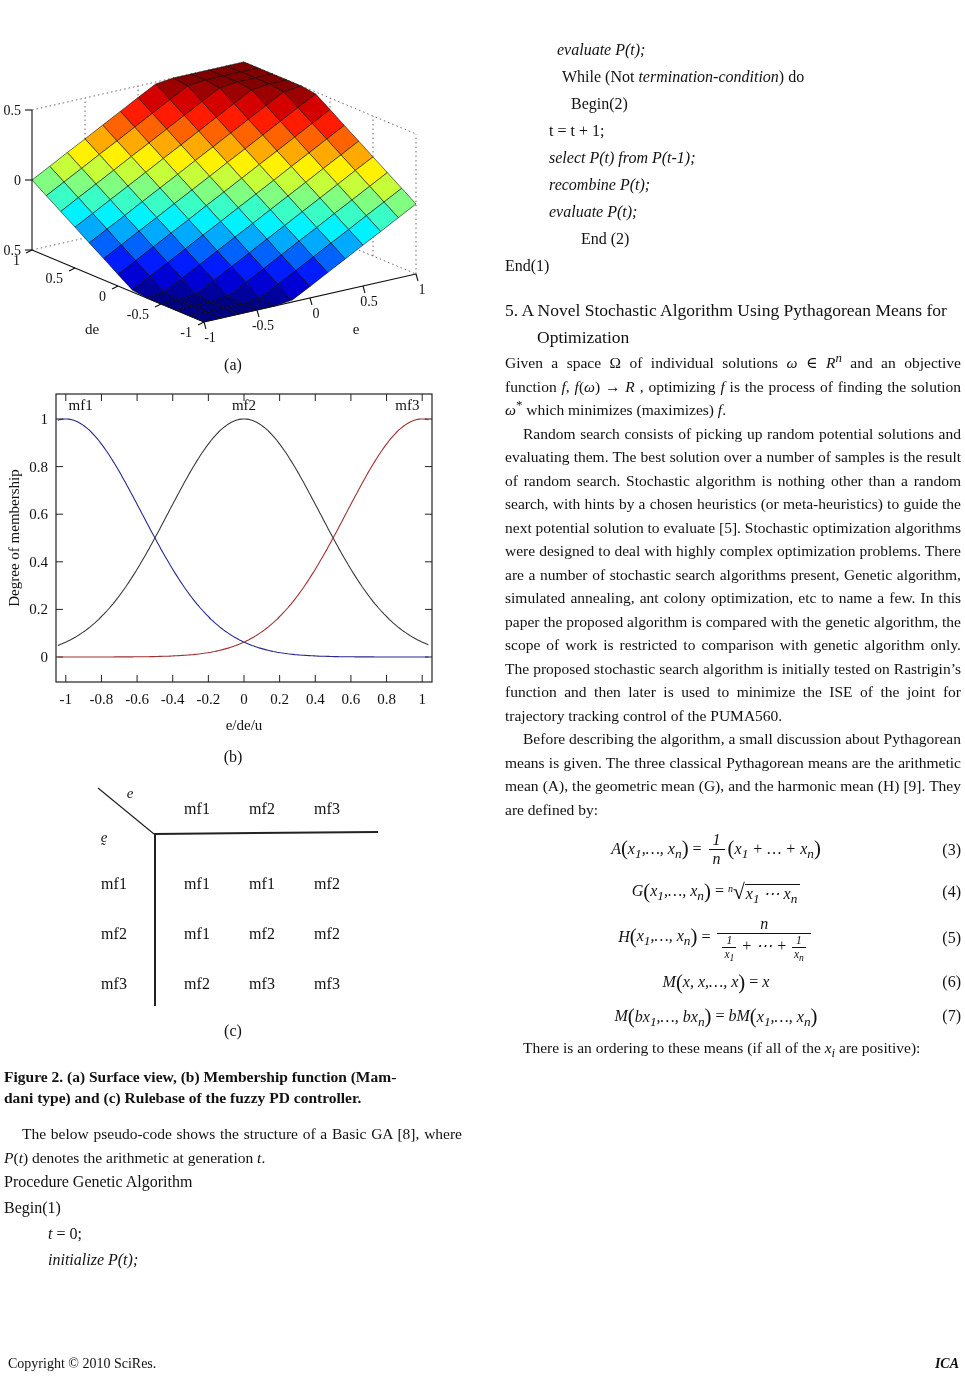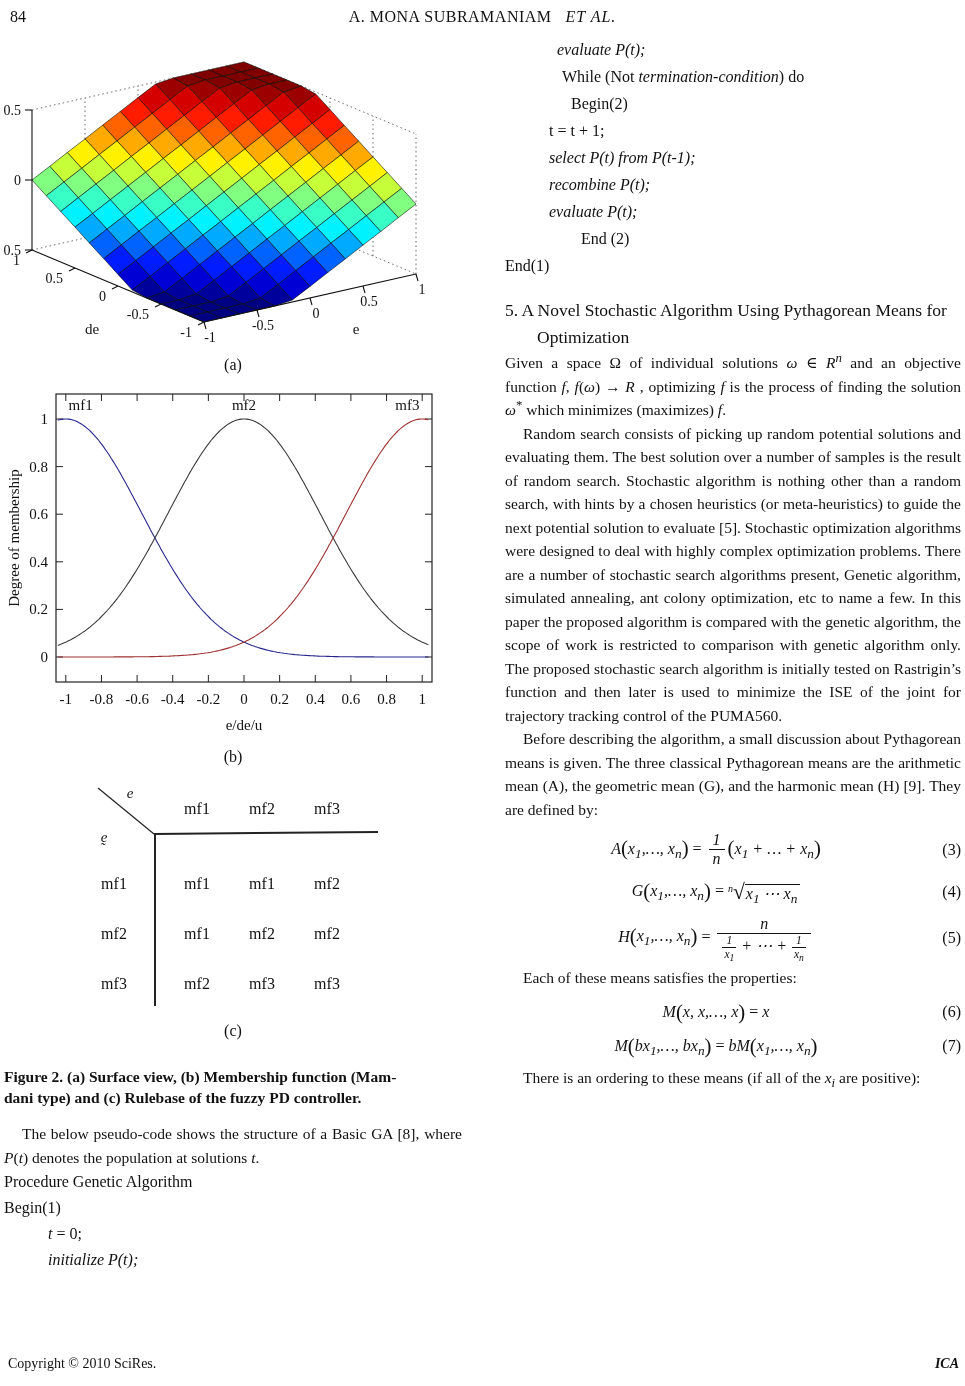--- a/index.html
+++ b/index.html
@@ -44,26 +44,20 @@
   .footer{position:absolute;left:0;right:0;top:1356px;height:24px;font-size:14px;}
   .footer .left{position:absolute;left:8px;}
   .footer .right{position:absolute;right:6px;font-weight:bold;font-style:italic;}
   sub,sup{line-height:0;}
 </style>
 </head>
 <body>
 
 <div class="page">
 
-  <div class="header">
-    <span class="page-num">84</span>
-    <span class="running-head">
-      <span>A. MONA SUBRAMANIAM</span><span class="suffix">ET AL.</span>
-    </span>
-  </div>
 
   <div class="col col-left">
 
     <div class="fig-wrap">
       <div><svg width="458" height="314" viewBox="0 0 458 314">
             <line x1="81" y1="202" x2="81" y2="62" stroke="#444" stroke-width="0.8" stroke-dasharray="1.5,3" fill="none"></line>
             <line x1="134" y1="190" x2="134" y2="50" stroke="#444" stroke-width="0.8" stroke-dasharray="1.5,3" fill="none"></line>
             <line x1="187" y1="178" x2="187" y2="38" stroke="#444" stroke-width="0.8" stroke-dasharray="1.5,3" fill="none"></line>
             <line x1="240" y1="166" x2="240" y2="26" stroke="#444" stroke-width="0.8" stroke-dasharray="1.5,3" fill="none"></line>
             <line x1="283" y1="184" x2="283" y2="44" stroke="#444" stroke-width="0.8" stroke-dasharray="1.5,3" fill="none"></line>
@@ -343,21 +337,21 @@
             <text x="245" y="213" font-family="Liberation Serif, DejaVu Serif, serif" font-size="16" fill="#111" text-anchor="middle">mf3</text>
           </svg></div>
       <div class="fig-sublabel" style="margin-top:4px;">(c)</div>
     </div>
 
     <div class="caption">
       <div>Figure 2. (a) Surface view, (b) Membership function (Mam-</div>
       <div>dani type) and (c) Rulebase of the fuzzy PD controller.</div>
     </div>
 
-    <p class="body first indent"><span>The below pseudo-code shows the structure of a Basic GA [8], where </span><i>P</i><span>(</span><i>t</i><span>) denotes the population at solutions </span><i>t</i><span>.</span></p>
+    <p class="body first indent"><span>The below pseudo-code shows the structure of a Basic GA [8], where </span><i>P</i><span>(</span><i>t</i><span>) denotes the arithmetic at generation </span><i>t</i><span>.</span></p>
 
     <div class="pseudo">
         <div class="pseudo-line" style="padding-left:0px"><span class="">Procedure Genetic Algorithm</span></div>
         <div class="pseudo-line" style="padding-left:0px"><span class="">Begin(1)</span></div>
         <div class="pseudo-line" style="padding-left:44px"><span class="it">t</span><span class=""> = 0;</span></div>
         <div class="pseudo-line" style="padding-left:44px"><span class="it">initialize P(t);</span></div>
       </div>
   </div>
 
   <div class="col col-right">
@@ -405,21 +399,20 @@
         <span class="frac">
           <span class="num">n</span>
           <span class="den">
             <span class="sfrac"><span class="num">1</span><span class="den">x<sub>1</sub></span></span><span> + ⋯ + </span><span class="sfrac"><span class="num">1</span><span class="den">x<sub>n</sub></span></span>
           </span>
         </span>
       </span>
       <span class="no">(5)</span>
     </div>
 
-    <p class="body indent" style="margin-top:6px;">Each of these means satisfies the properties:</p>
 
     <div class="eq">
       <span class="math">
         <span>M</span><span class="paren">(</span><span>x, x,…, x</span><span class="paren">)</span>
         <span style="font-style:normal;">=</span>
         <span>x</span>
       </span>
       <span class="no">(6)</span>
     </div>
 

